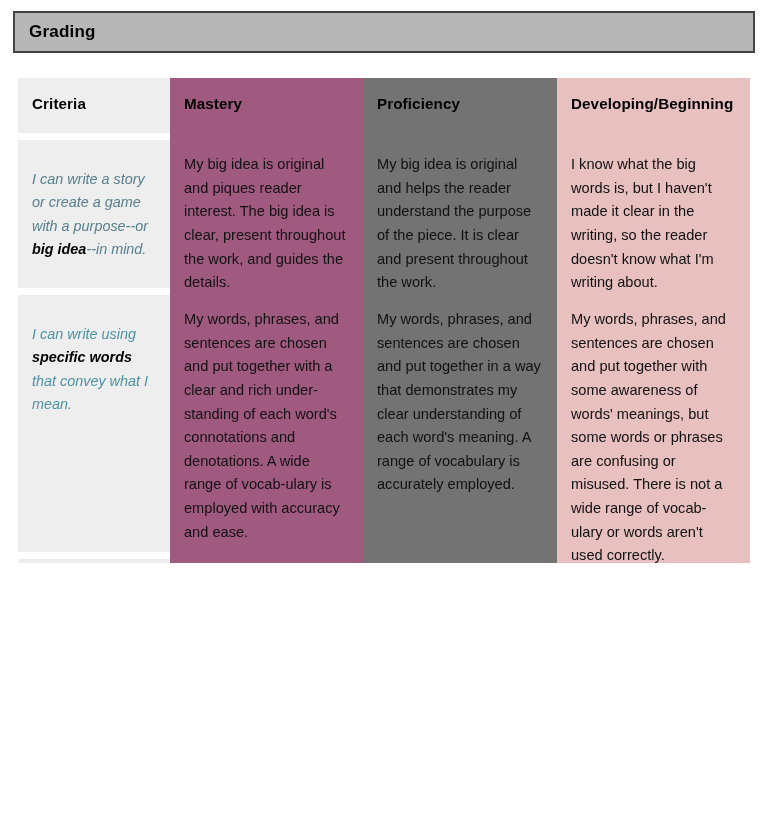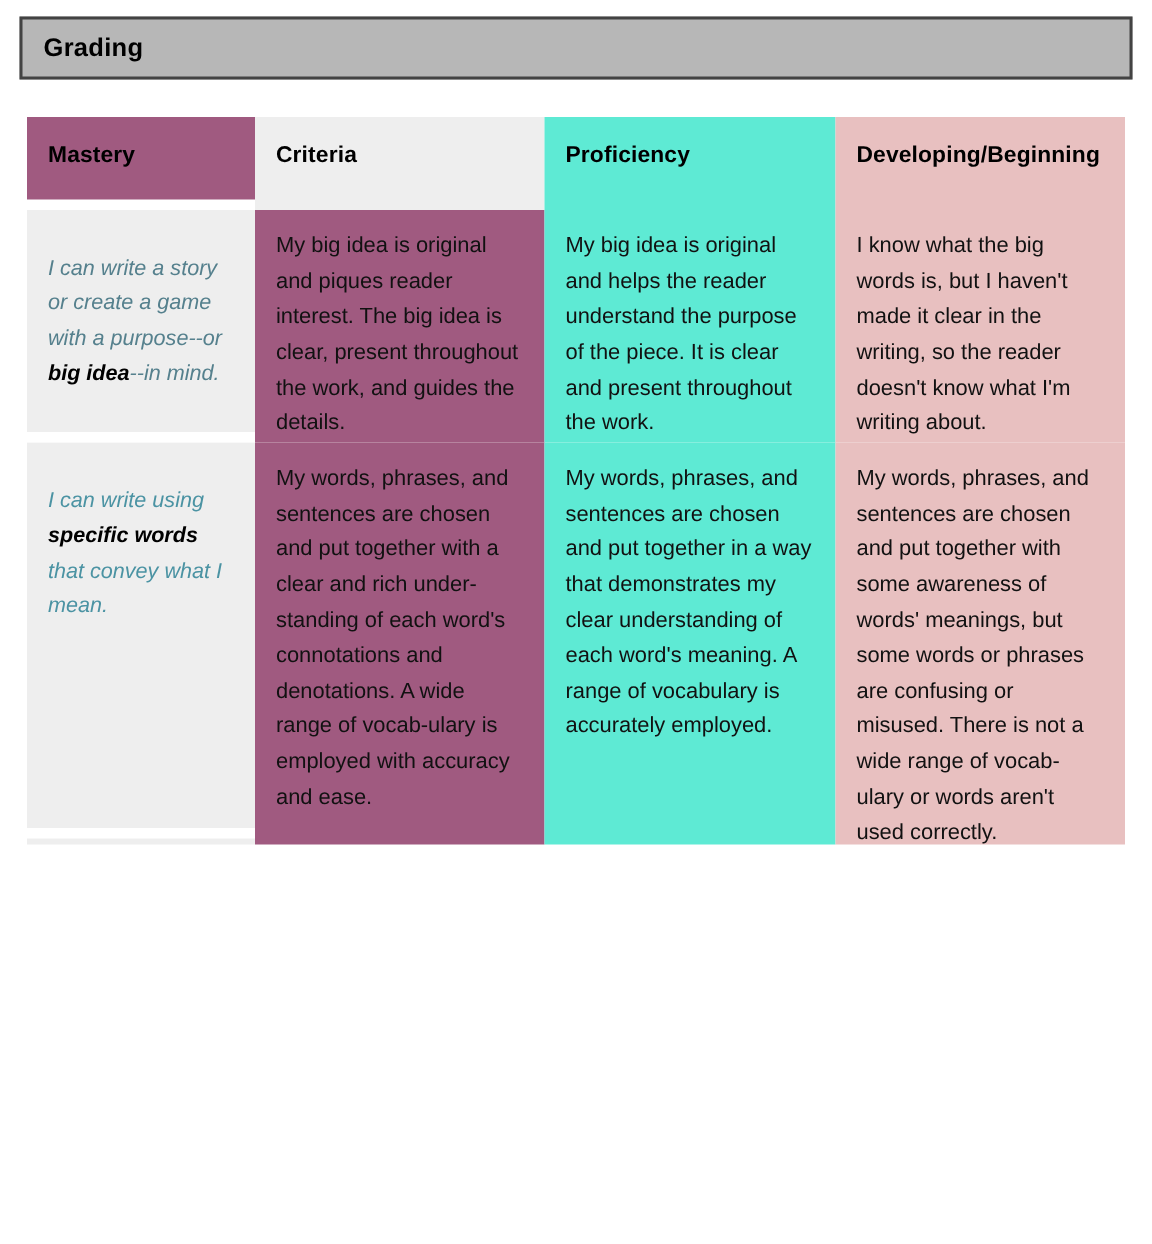--- a/index.html
+++ b/index.html
@@ -67,21 +67,21 @@
     padding-top: 14px;
     font-weight: bold;
     font-size: 15.2px;
     color: #000000;
     letter-spacing: 0.1px;
   }
 
   
   .col-criteria { background: #eeeeee; }
   .col-mastery  { background: #a05a80; }
-  .col-prof     { background: #5eead4; }
+  .col-prof     { background: #737373; }
   .col-dev      { background: #e8c0c0; }
 
   
   .criteria-body {
     background: #eeeeee;
     font-style: italic;
     font-size: 14.4px;
     line-height: 1.63;
     color: #4f8894;
     padding-top: 28px;
@@ -114,22 +114,22 @@
 <body>
 
 <div class="page">
 
   <div class="banner">
     <span class="banner-title">Grading</span>
   </div>
 
   <div class="rubric">
 
+    <div class="cell hcell col-criteria">Criteria</div>
     <div class="cell hcell col-mastery">Mastery</div>
-    <div class="cell hcell col-criteria">Criteria</div>
     <div class="cell hcell col-prof">Proficiency</div>
     <div class="cell hcell col-dev">Developing/Beginning</div>
 
     <div class="cell criteria-body r1">
       <span><span>I can write a story or create a game with a purpose--or </span><b>big idea</b><span>--in mind.</span></span>
     </div>
     <div class="cell col-mastery">My big idea is original and piques reader interest. The big idea is clear, present throughout the work, and guides the details.</div>
     <div class="cell col-prof">My big idea is original and helps the reader understand the purpose of the piece. It is clear and present throughout the work.</div>
     <div class="cell col-dev">I know what the big words is, but I haven't made it clear in the writing, so the reader doesn't know what I'm writing about.</div>
 

